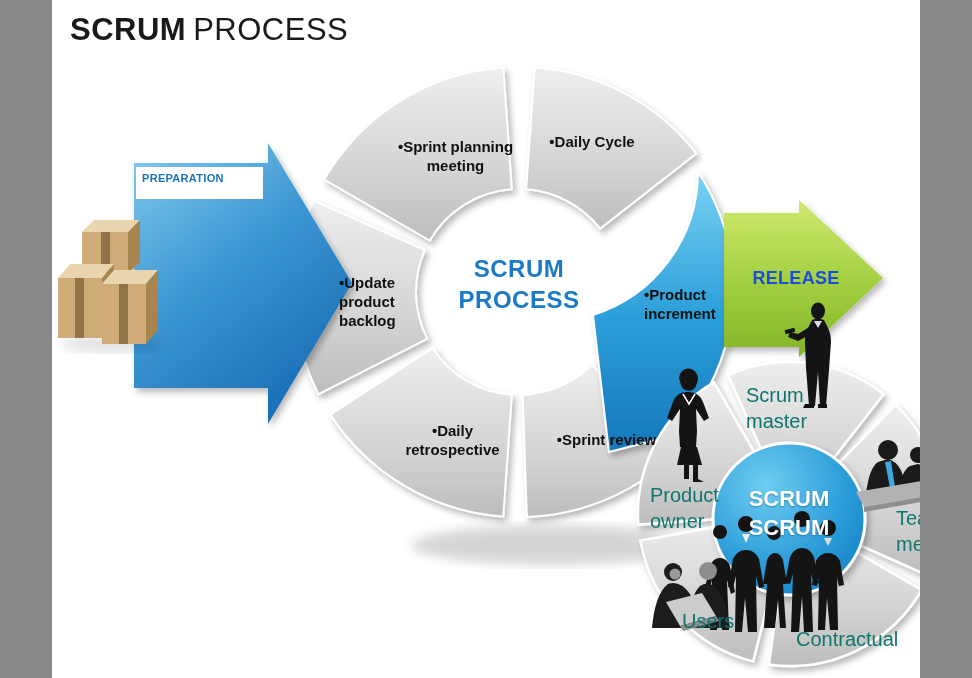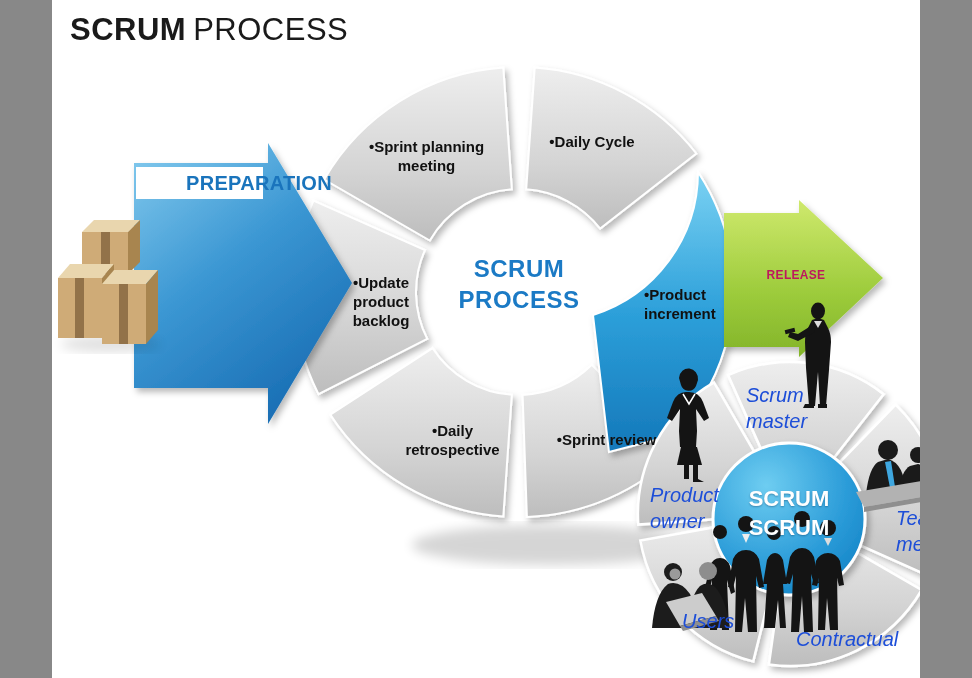--- a/index.html
+++ b/index.html
@@ -5,29 +5,29 @@
   html,body{margin:0;padding:0;background:#888;}
   #slide{
     position:relative;width:868px;height:678px;background:#ffffff;
     font-family:"Liberation Sans",sans-serif;overflow:hidden;margin:0 auto;
   }
   #slide svg{position:absolute;left:0;top:0;}
   .lbl{position:absolute;color:#111;}
   .title{left:18px;top:12px;font-size:31px;color:#1a1a1a;letter-spacing:.5px;}
   .title .b{font-weight:700;}
   .title .r{font-weight:400;margin-left:7px;}
-  .prep-head{left:90px;top:172px;font-weight:700;font-size:20px;color:#1a74bc;letter-spacing:.3px;margin-left:44px;}
+  .prep-head{left:90px;top:172px;font-weight:700;font-size:11px;color:#1a74bc;letter-spacing:.3px;}
   .prep-list{left:88px;top:209px;width:215px;}
   .prep-list div{font-weight:700;font-size:16.5px;color:#ffffff;line-height:24.7px;white-space:nowrap;text-shadow:0 1px 1px rgba(0,40,80,.35);}
   .seg{font-weight:700;font-size:15px;color:#111;line-height:19px;}
   .seg.c{text-align:center;}
   .ring-center{left:387px;top:253px;width:160px;text-align:center;color:#1b7ac5;font-weight:700;font-size:24px;line-height:31px;letter-spacing:.5px;}
-  .release-lbl{left:694px;top:268px;width:100px;text-align:center;font-weight:700;font-size:12px;color:#be185d;letter-spacing:.3px;}
+  .release-lbl{left:694px;top:268px;width:100px;text-align:center;font-weight:700;font-size:18px;color:#1d4ed8;letter-spacing:.3px;}
   .roles-center{left:667px;top:484px;width:140px;text-align:center;color:#ffffff;font-weight:700;font-size:22px;line-height:29px;text-shadow:0 1px 2px rgba(0,50,90,.4);}
-  .role{font-weight:400;font-size:20px;color:#1d4ed8;line-height:26px;font-style:italic;}
+  .role{font-weight:400;font-size:20px;color:#0f766e;line-height:26px;}
 </style>
 </head>
 <body>
 
 <div id="slide">
 
   <svg width="972" height="678" viewBox="0 0 972 678">
     <defs>
       <linearGradient id="gPrep" x1="0" y1="0" x2="0.6" y2="1">
         <stop offset="0" stop-color="#85cbee"></stop>
@@ -164,23 +164,23 @@
       <polygon points="628,626 664,616 667,621 631,631" fill="#8f8f8f"></polygon>
     </g>
   </svg>
 
   <div class="lbl title">
     <span class="b">SCRUM</span><span class="r">PROCESS</span>
   </div>
 
   <div class="lbl prep-head">PREPARATION</div>
 
-  <div class="lbl seg c" style="left:307px;top:137px;width:135px;">•Sprint planning meeting</div>
+  <div class="lbl seg c" style="left:336px;top:137px;width:135px;">•Sprint planning meeting</div>
   <div class="lbl seg c" style="left:480px;top:132px;width:120px;">•Daily Cycle</div>
-  <div class="lbl seg" style="left:294px;top:273px;width:70px;text-align:center;">•Update product backlog</div>
+  <div class="lbl seg" style="left:287px;top:273px;width:70px;">•Update product backlog</div>
   <div class="lbl seg" style="left:592px;top:285px;width:86px;">•Product increment</div>
   <div class="lbl seg c" style="left:492px;top:430px;width:125px;">•Sprint review</div>
   <div class="lbl seg c" style="left:338px;top:421px;width:125px;">•Daily retrospective</div>
 
   <div class="lbl ring-center">
     <div>SCRUM</div>
     <div>PROCESS</div>
   </div>
 
   <div class="lbl release-lbl">RELEASE</div>

